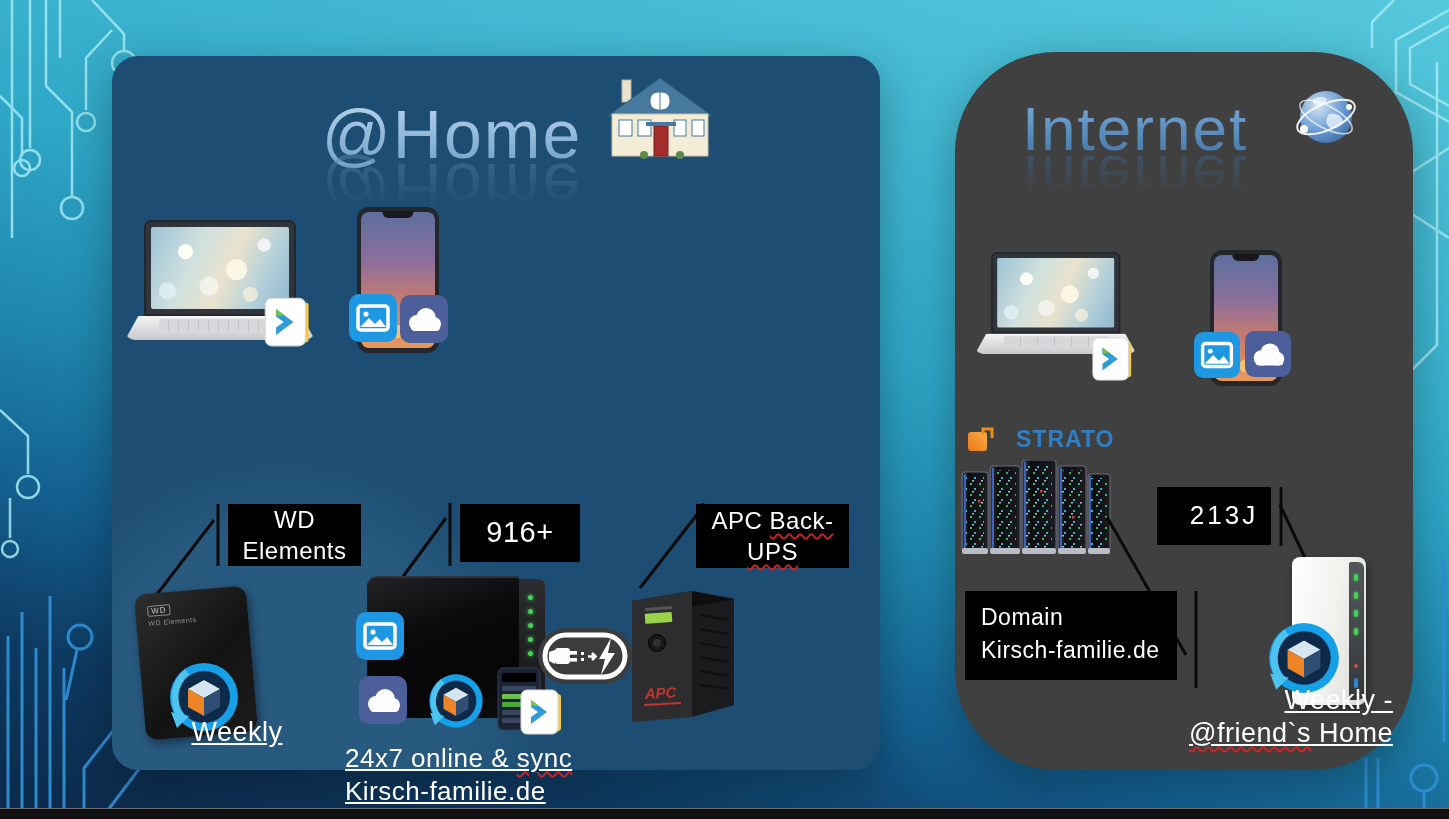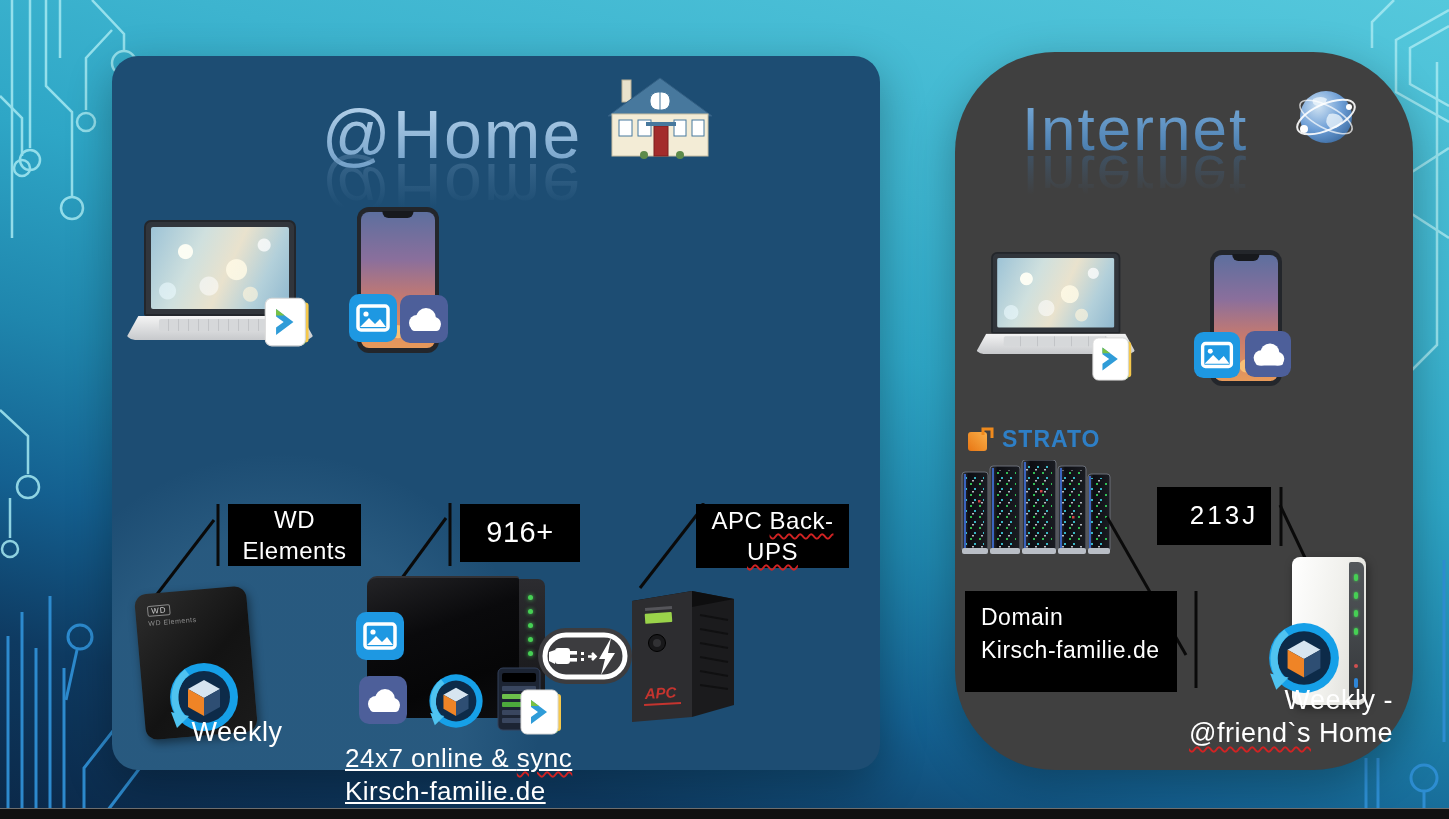--- a/index.html
+++ b/index.html
@@ -13,21 +13,21 @@
   .panel{position:absolute;box-shadow:0 14px 45px rgba(0,0,0,.3);}
   .panel.home{left:112px;top:56px;width:768px;height:714px;border-radius:26px;background:#1d4d73;
     background:radial-gradient(circle at 22% 92%,rgba(120,180,215,.12) 0 180px,rgba(120,180,215,0) 260px),#1d4d73;}
   .panel.internet{left:955px;top:52px;width:458px;height:718px;border-radius:100px;background:#404040;}
 
   .abs{position:absolute;}
   .lbl{position:absolute;background:#000;color:#fff;display:flex;flex-direction:column;
     align-items:center;justify-content:center;font-size:24px;line-height:1.3;letter-spacing:.5px;}
   .sq{text-decoration-line:underline;text-decoration-style:wavy;text-decoration-color:#d22222;
     text-decoration-thickness:1.5px;text-underline-offset:4px;}
-  .wtxt{position:absolute;color:#fff;font-size:26px;letter-spacing:.5px;line-height:1.22;}
+  .wtxt{position:absolute;color:#fff;font-size:26px;letter-spacing:.5px;line-height:1.22;text-decoration:underline;}
 
   .callouts{position:absolute;left:0;top:0;width:100%;height:100%;pointer-events:none;}
 
   
   .laptop{position:absolute;width:190px;}
   .lap-screen{margin:0 auto;width:152px;height:96px;background:#31353b;border:2px solid #23262b;
     border-radius:7px 7px 2px 2px;padding:5px;}
   .lap-wall{width:100%;height:100%;border-radius:2px;background:
     radial-gradient(circle at 25% 30%,rgba(255,255,245,.95) 0 7px,rgba(255,255,245,0) 8px),
     radial-gradient(circle at 62% 52%,rgba(255,250,230,.85) 0 10px,rgba(255,250,230,0) 11px),
@@ -76,26 +76,26 @@
     box-shadow:2px 4px 10px rgba(0,0,0,.4);}
   .nas213 .strip{position:absolute;right:2px;top:5px;bottom:5px;width:15px;border-radius:2px 6px 6px 2px;
     background:linear-gradient(#53575b,#34373a);}
   .led-sm{position:absolute;width:4px;height:7px;border-radius:2px;background:#46d054;box-shadow:0 0 3px #46d054;}
 
   
   .svgwrap{position:absolute;}
 
   .title-svg text{font-family:"Liberation Sans","DejaVu Sans",sans-serif;letter-spacing:2px;}
 
-  .strato{position:absolute;display:flex;align-items:center;gap:8px;}
+  .strato{position:absolute;display:flex;align-items:center;gap:22px;}
   .strato-word{font-size:23px;font-weight:bold;color:#2e7fc6;letter-spacing:1px;}
 
   .online-text{position:absolute;color:#fff;font-size:26px;line-height:1.25;letter-spacing:.5px;}
   .domain-lbl{position:absolute;background:#000;color:#fff;font-size:23px;line-height:1.42;
-    padding:10px 14px 26px 16px;letter-spacing:.5px;}
+    padding:10px 14px 14px 16px;letter-spacing:.5px;}
 </style>
 </head>
 <body>
 
 <div class="stage">
 
   <svg class="bg-traces" viewBox="0 0 1449 819">
     <g stroke="#a5e9f2" stroke-width="2.5" fill="none" opacity="0.85">
       <path d="M30,0 V148"></path>
         <circle cx="30" cy="160" r="10"></circle>

